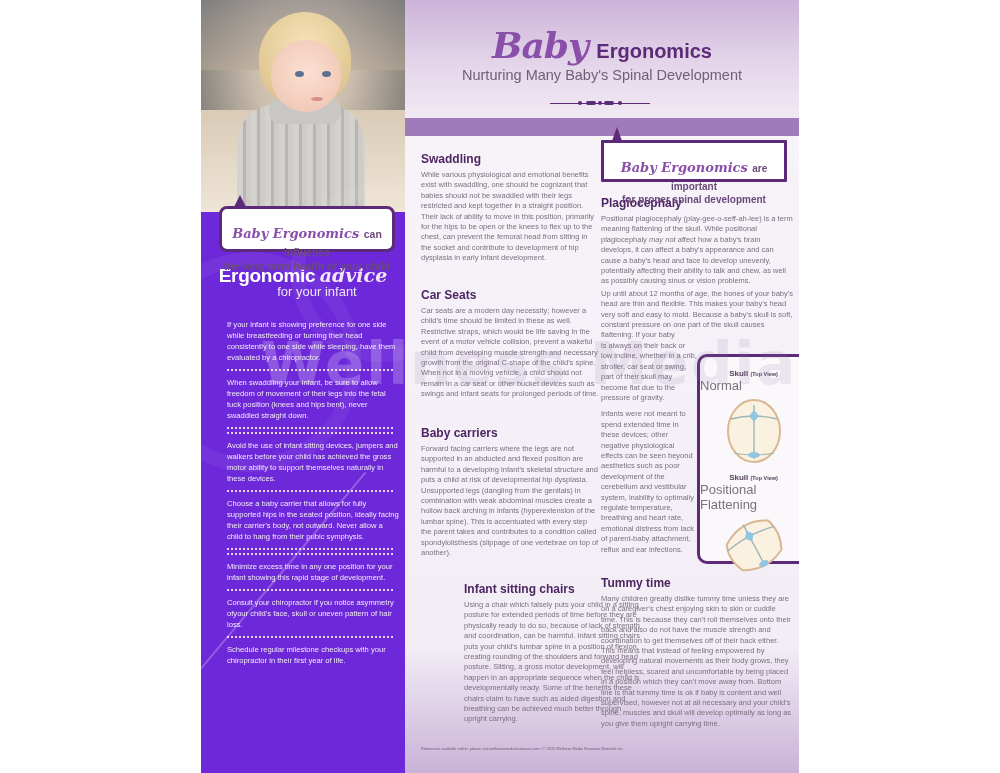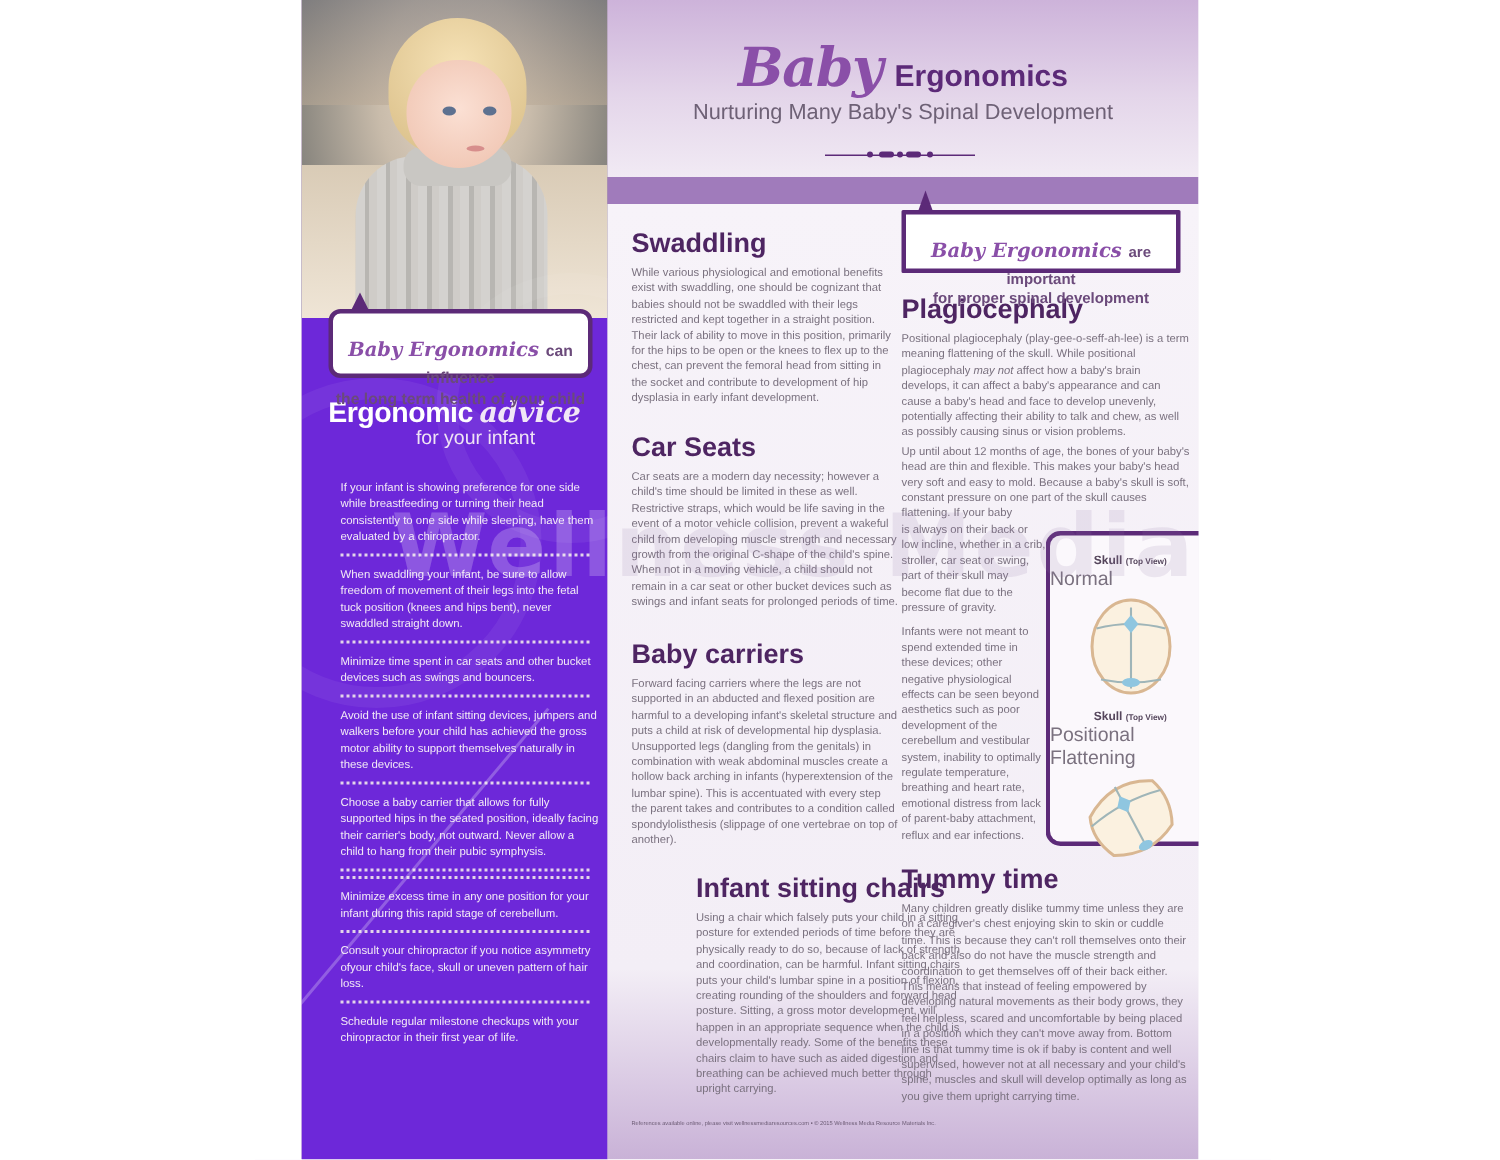--- a/index.html
+++ b/index.html
@@ -77,21 +77,21 @@
   .subtitle { position: absolute; left: 0; top: 67px; width: 394px; text-align: center; font-size: 14.5px; color: #6e6176; }
   .flourish { position: absolute; left: 145px; top: 100px; width: 100px; height: 6px; }
   .flourish .line { position: absolute; left: 0; top: 2.5px; width: 100px; height: 1px; background: #5c2a78; }
   .flourish .dot { position: absolute; top: 1px; width: 4px; height: 4px; border-radius: 50%; background: #5c2a78; }
 
   .band { position: absolute; left: 204px; top: 118px; width: 394px; height: 18px; background: #a07bbb; }
 
   .content { position: absolute; left: 204px; top: 136px; width: 394px; height: 637px;
     background: linear-gradient(180deg, #f7f3f9 0%, #f3eef6 80%, #c9b2d7 100%); }
 
-  .section h2 { font-size: 18px; font-weight: bold; color: #4e2562; margin-bottom: 4px; }
+  .section h2 { font-size: 12px; font-weight: bold; color: #4e2562; margin-bottom: 4px; }
   .section p { font-size: 7.5px; line-height: 10.4px; color: #7a717f; }
   .col-a { position: absolute; left: 16px; width: 178px; }
   .col-b { position: absolute; left: 196px; width: 192px; }
 
   .callout-right {
     position: absolute; left: 196px; top: 4px; width: 186px; height: 42px;
     background: #ffffff; border: 3px solid #5c2a78; border-radius: 1px;
     text-align: center; padding-top: 15px; z-index: 3;
   }
   .callout-right::before {
@@ -150,28 +150,27 @@
         <span class="t1">Ergonomic</span>
         <span class="t1s">advice</span>
         <span class="t2">for your infant</span>
       </div>
 
       <div class="tips">
         <div class="tip">If your infant is showing preference for one side while breastfeeding or turning their head consistently to one side while sleeping, have them evaluated by a chiropractor.</div>
         <div class="tip-sep"></div>
         <div class="tip">When swaddling your infant, be sure to allow freedom of movement of their legs into the fetal tuck position (knees and hips bent), never swaddled straight down.</div>
         <div class="tip-sep"></div>
-        <div class="tip">Minimize time spent in car seats and other bucket devices such as swings and bouncers.</div>
         <div class="tip-sep"></div>
         <div class="tip">Avoid the use of infant sitting devices, jumpers and walkers before your child has achieved the gross motor ability to support themselves naturally in these devices.</div>
         <div class="tip-sep"></div>
         <div class="tip">Choose a baby carrier that allows for fully supported hips in the seated position, ideally facing their carrier's body, not outward. Never allow a child to hang from their pubic symphysis.</div>
         <div class="tip-sep"></div>
         <div class="tip-sep"></div>
-        <div class="tip">Minimize excess time in any one position for your infant during this rapid stage of cerebellum.</div>
+        <div class="tip">Minimize excess time in any one position for your infant showing this rapid stage of development.</div>
         <div class="tip-sep"></div>
         <div class="tip">Consult your chiropractor if you notice asymmetry ofyour child's face, skull or uneven pattern of hair loss.</div>
         <div class="tip-sep"></div>
         <div class="tip">Schedule regular milestone checkups with your chiropractor in their first year of life.</div>
       </div>
     </div>
 
     <div class="callout-left">
       <span class="script">Baby Ergonomics</span>
       <span class="c-rest">can influence</span>

